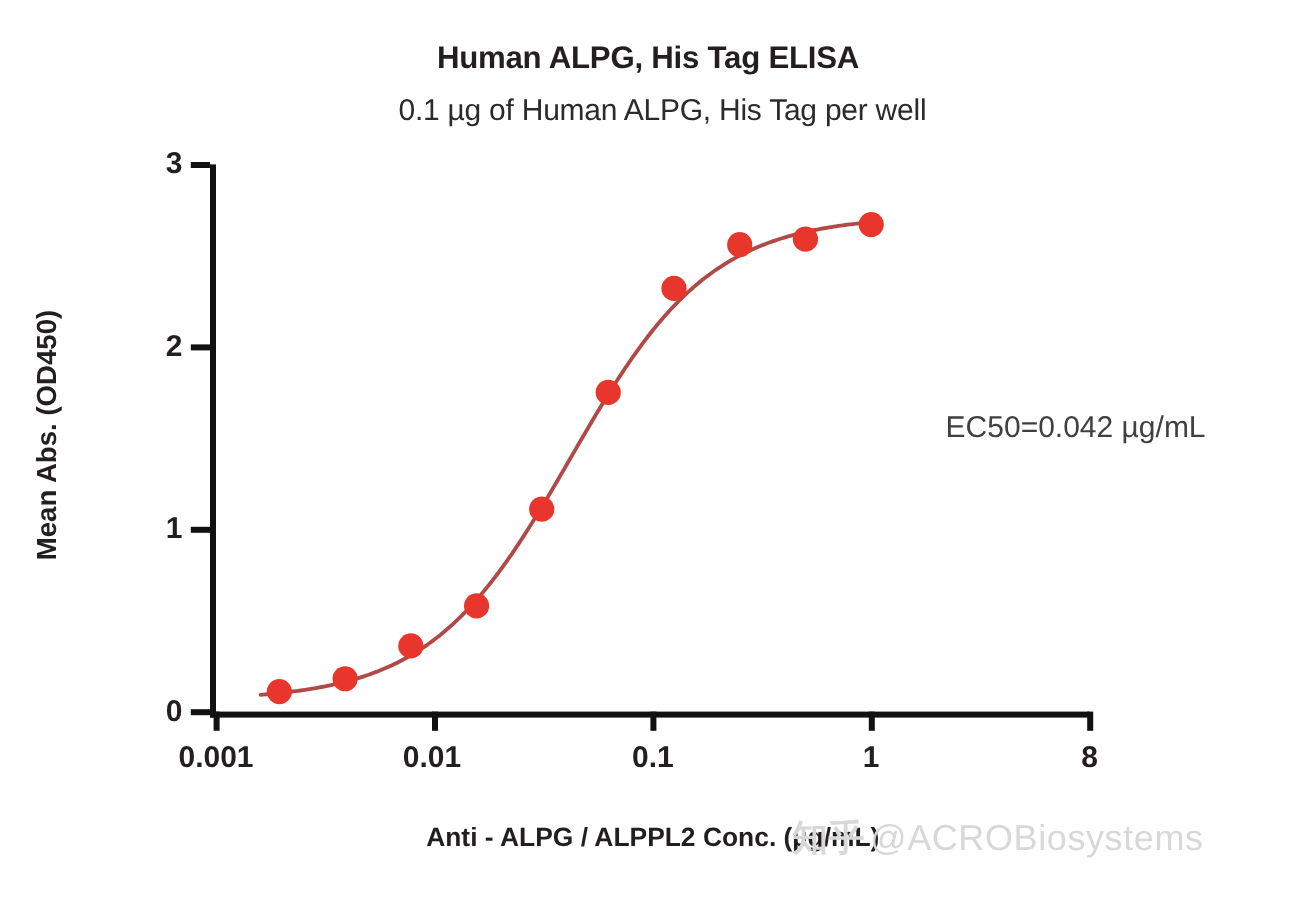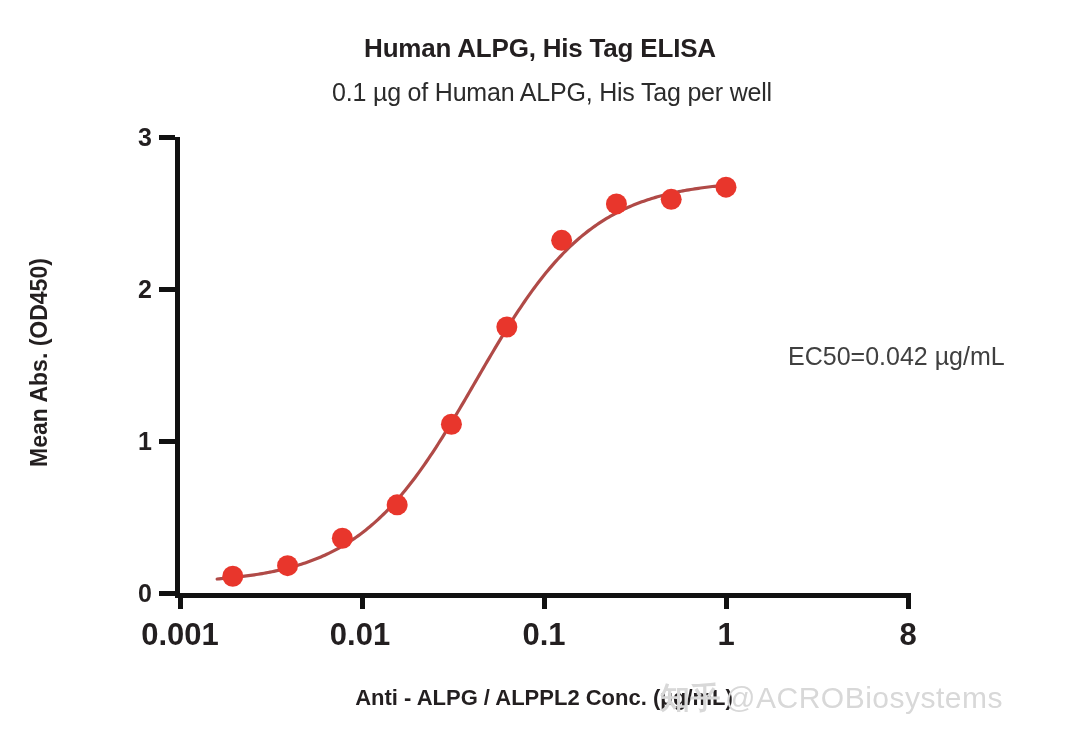--- a/index.html
+++ b/index.html
@@ -85,21 +85,21 @@
     position: absolute;
     height: 5px;
     width: 16px;
     background: #111111;
     left: -21px;
   }
 
   .ticklabel-x {
     position: absolute;
     top: 480px;
-    font-size: 31px;
+    font-size: 25px;
     font-weight: bold;
     color: #231f20;
     transform: translateX(-50%);
     white-space: nowrap;
   }
   .ticklabel-y {
     position: absolute;
     left: -54px;
     font-size: 25px;
     font-weight: bold;

